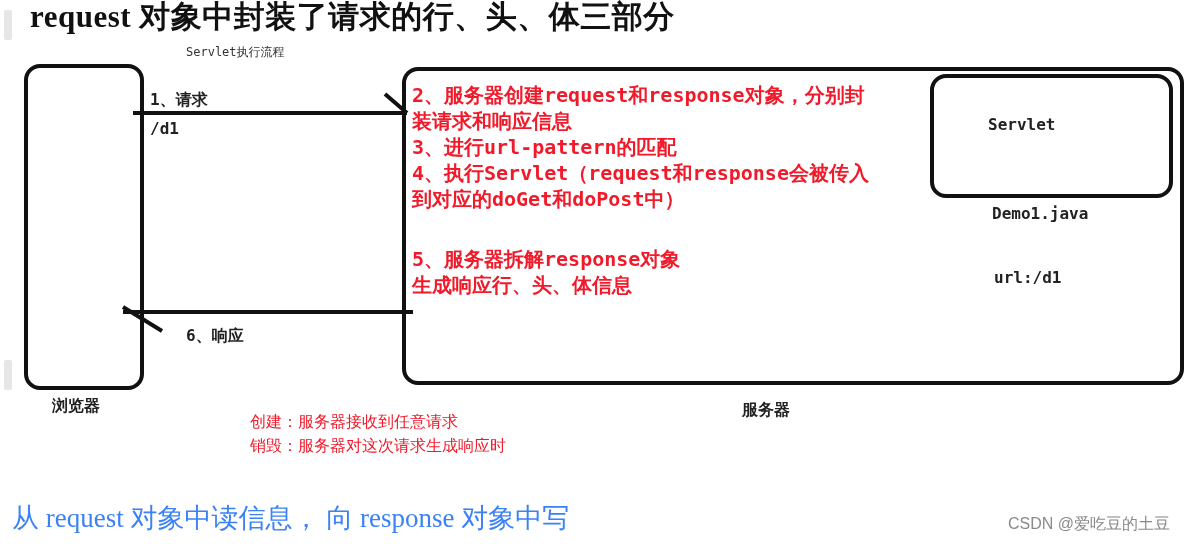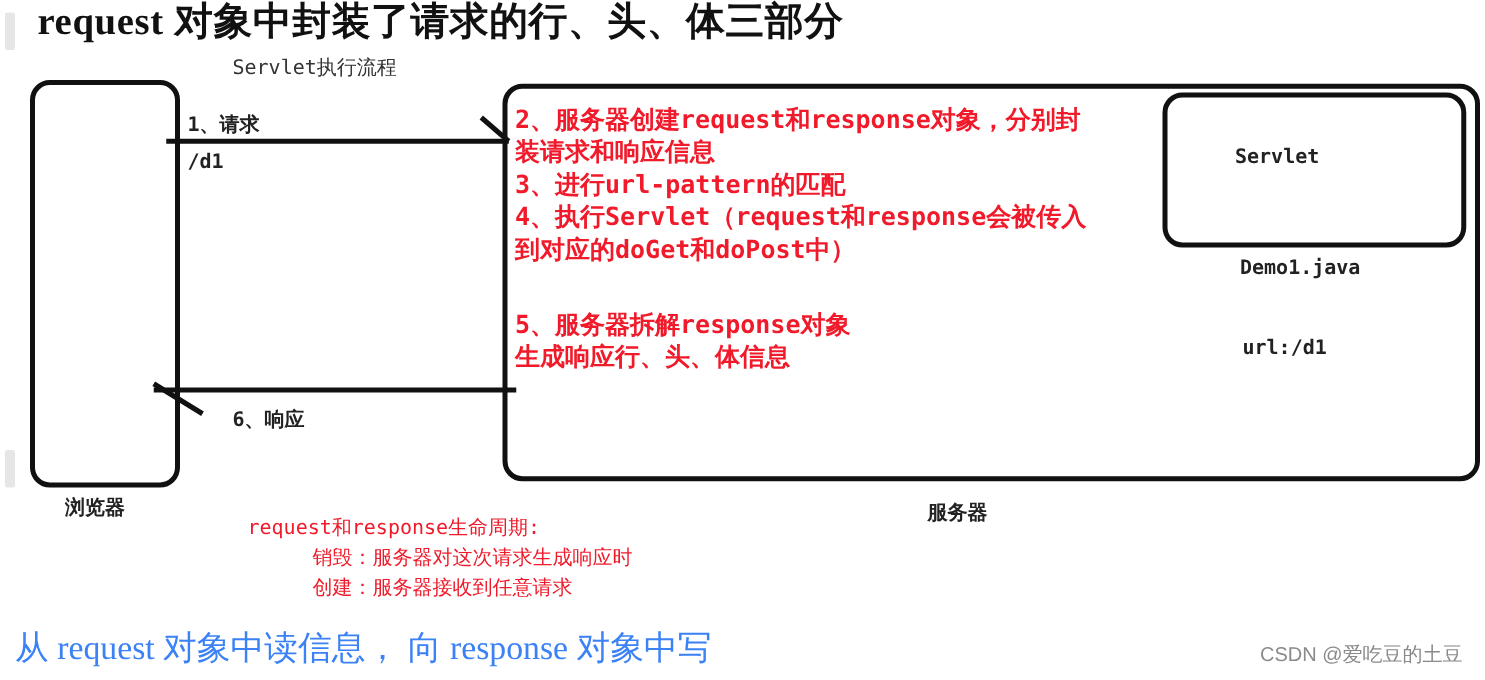--- a/index.html
+++ b/index.html
@@ -7,21 +7,21 @@
     width: 1188px; height: 544px; position: relative; overflow: hidden;
     background: #ffffff;
     font-family: "DejaVu Serif", serif;
   }
   .abs { position: absolute; white-space: nowrap; }
   .title {
     left: 30px; top: -4px; font-size: 31px; font-weight: bold; color: #111111;
     font-family: "Liberation Serif", serif; letter-spacing: 0.5px;
   }
   .subtitle {
-    left: 186px; top: 44px; font-size: 16px; color: #333333;
+    left: 186px; top: 44px; font-size: 12px; color: #333333;
     font-family: "DejaVu Sans Mono", monospace;
   }
   .box {
     position: absolute; border: 4px solid #111111; border-radius: 16px;
     box-sizing: border-box; background: transparent;
   }
   .label-black { color: #222222; font-size: 16px; font-family: "DejaVu Sans Mono", monospace; font-weight: bold; }
   .label-bold { color: #222222; font-size: 16px; font-weight: bold; font-family: "DejaVu Sans", sans-serif; }
   .red { color: #f01a2a; font-size: 20px; font-family: "DejaVu Sans Mono", monospace; font-weight: bold; line-height: 26px; }
   .redlight { color: #f01a2a; font-size: 16px; font-family: "DejaVu Sans Mono", monospace; line-height: 26px; }
@@ -78,19 +78,18 @@
   <div class="red">3、进行url-pattern的匹配</div>
   <div class="red">4、执行Servlet（request和response会被传入</div>
   <div class="red">到对应的doGet和doPost中）</div>
 </div>
 <div class="abs" style="left:412px; top:246px;">
   <div class="red">5、服务器拆解response对象</div>
   <div class="red">生成响应行、头、体信息</div>
 </div>
 
 <div class="abs" style="left:198px; top:410px;">
-  <div class="redlight" style="line-height:24px;">request和response生命周期:</div>
+  <div class="redlight" style="padding-left:52px; line-height:24px;">创建：服务器接收到任意请求</div>
   <div class="redlight" style="padding-left:52px; line-height:24px;">销毁：服务器对这次请求生成响应时</div>
-  <div class="redlight" style="padding-left:52px; line-height:24px;">创建：服务器接收到任意请求</div>
 </div>
 
 <div class="abs footer">从 request 对象中读信息， 向 response 对象中写</div>
 <div class="abs watermark">CSDN @爱吃豆的土豆</div>
 
 </body></html>

